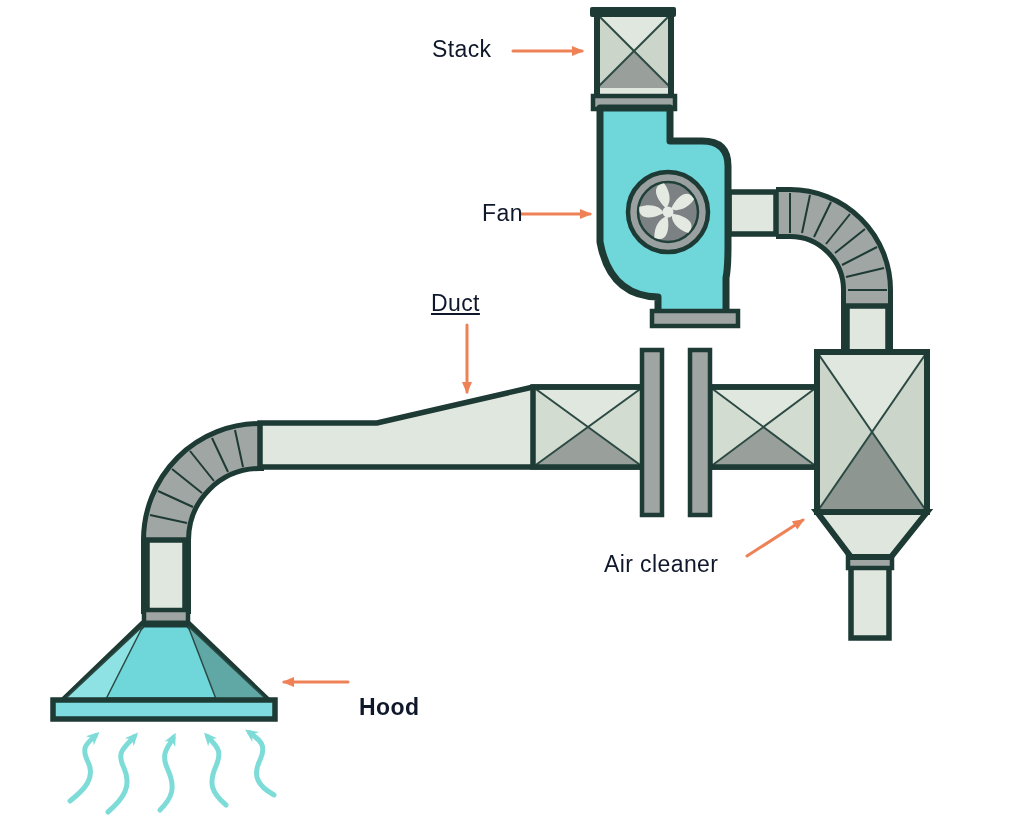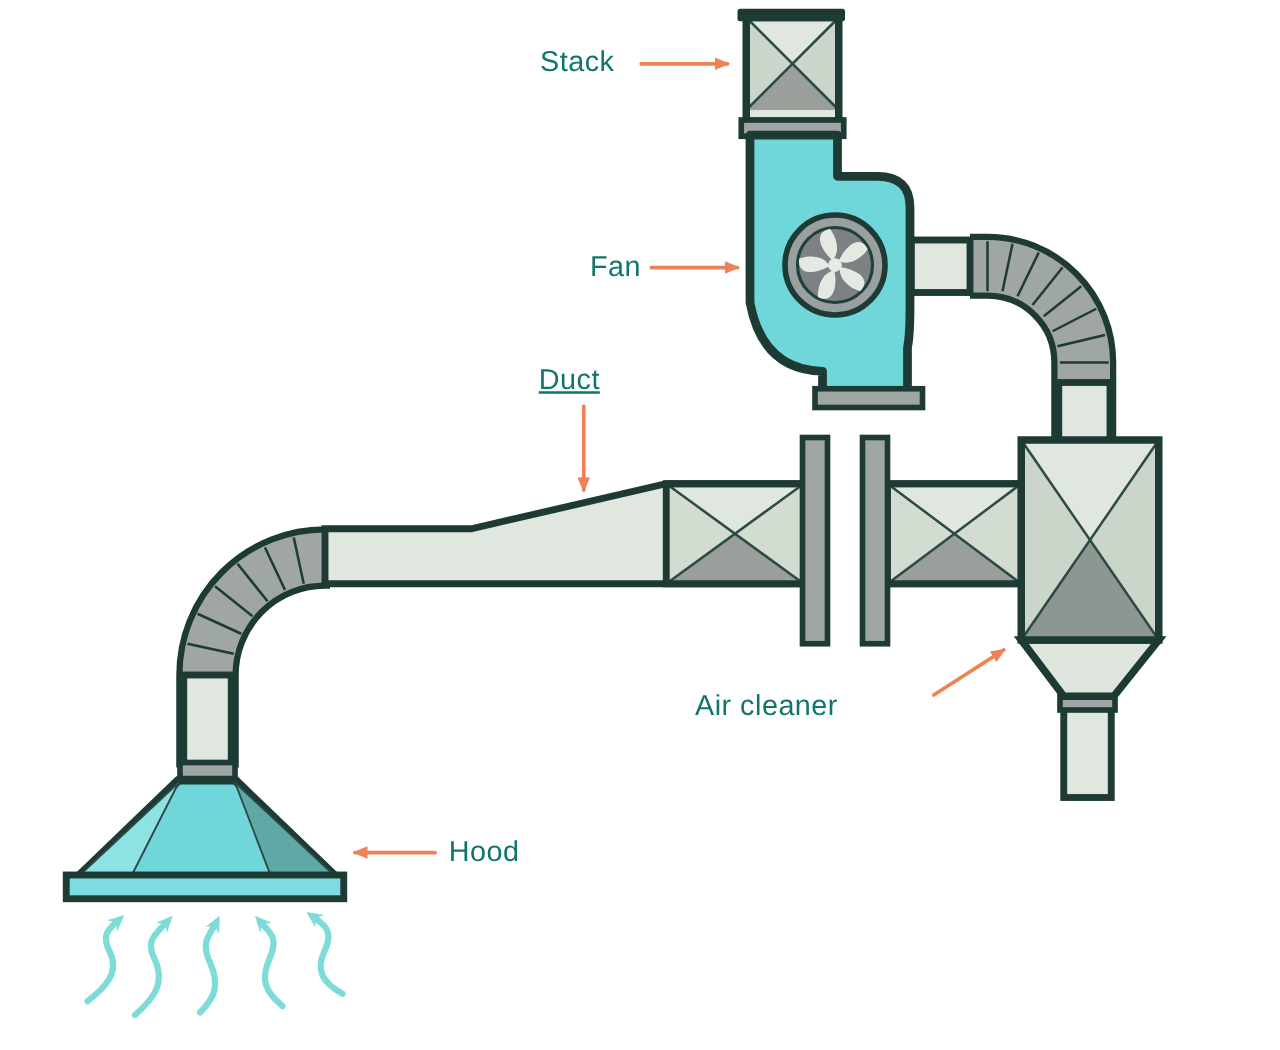--- a/index.html
+++ b/index.html
@@ -2,21 +2,21 @@
 <html><head>
 <meta charset="utf-8">
 <style>
   html,body { margin:0; padding:0; background:#ffffff; }
   .stage {
     position:relative; width:1024px; height:840px; background:#ffffff;
     font-family:"Liberation Sans", sans-serif; overflow:hidden;
   }
   .stage svg { position:absolute; left:0; top:0; }
   .lbl {
-    position:absolute; color:#0f766e; font-size:23px; letter-spacing:.4px;
+    position:absolute; color:#0f172a; font-size:23px; letter-spacing:.4px;
     line-height:1.1; white-space:nowrap;
   }
   
   .duct-fill { fill:#e0e7de; stroke:#1d3a34; stroke-width:5.5; }
   .gray-fill { fill:#9fa5a3; stroke:#1d3a34; stroke-width:4.5; }
   .cyan      { fill:#6fd6da; stroke:#1d3a34; stroke-width:7; stroke-linejoin:round; }
   .border    { fill:none;    stroke:#1d3a34; stroke-width:6; }
   .xline     { stroke:#2c4a44; stroke-width:2; }
   .seg       { stroke:#1d3a34; stroke-width:2; }
   .elbow-dark{ fill:none; stroke:#1d3a34; }
@@ -166,18 +166,18 @@
   <g>
     <path class="pointer" marker-end="url(#orangeHead)" d="M 513,51 L 582,51"></path>
     <path class="pointer" marker-end="url(#orangeHead)" d="M 521,214 L 590,214"></path>
     <path class="pointer" marker-end="url(#orangeHead)" d="M 467,325 L 467,392"></path>
     <path class="pointer" marker-end="url(#orangeHead)" d="M 747,556 L 803,520"></path>
     <path class="pointer" marker-end="url(#orangeHead)" d="M 348,682 L 284,682"></path>
   </g>
 </svg>
 
 <div class="lbl" style="left:432px; top:37px;">Stack</div>
-<div class="lbl" style="left:472px; top:201px;">Fan</div>
+<div class="lbl" style="left:482px; top:201px;">Fan</div>
 <div class="lbl" style="left:431px; top:291px;text-decoration:underline;">Duct</div>
-<div class="lbl" style="left:556px; top:552px;">Air cleaner</div>
-<div class="lbl" style="left:359px; top:669px;">Hood</div>
+<div class="lbl" style="left:604px; top:552px;">Air cleaner</div>
+<div class="lbl" style="left:359px; top:695px;font-weight:bold;">Hood</div>
 
 </div>
 
 </body></html>

